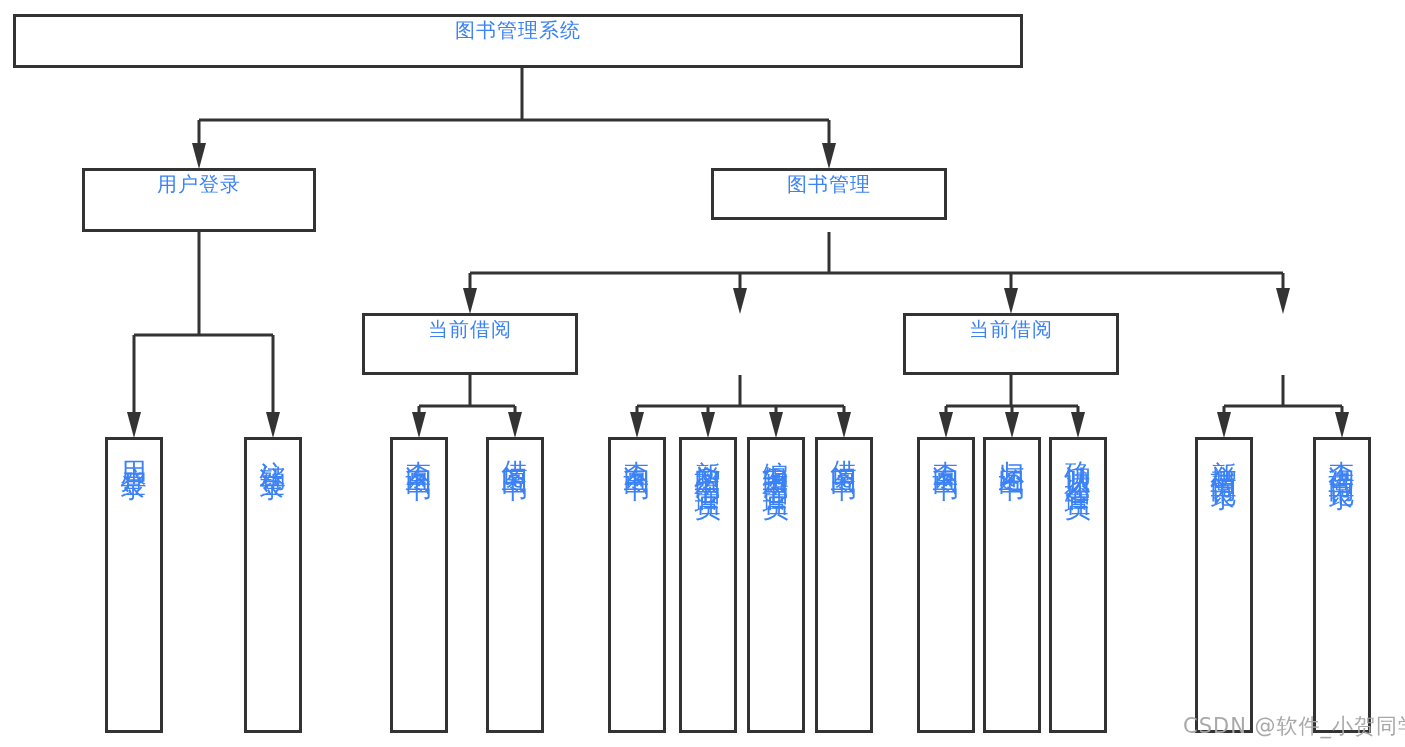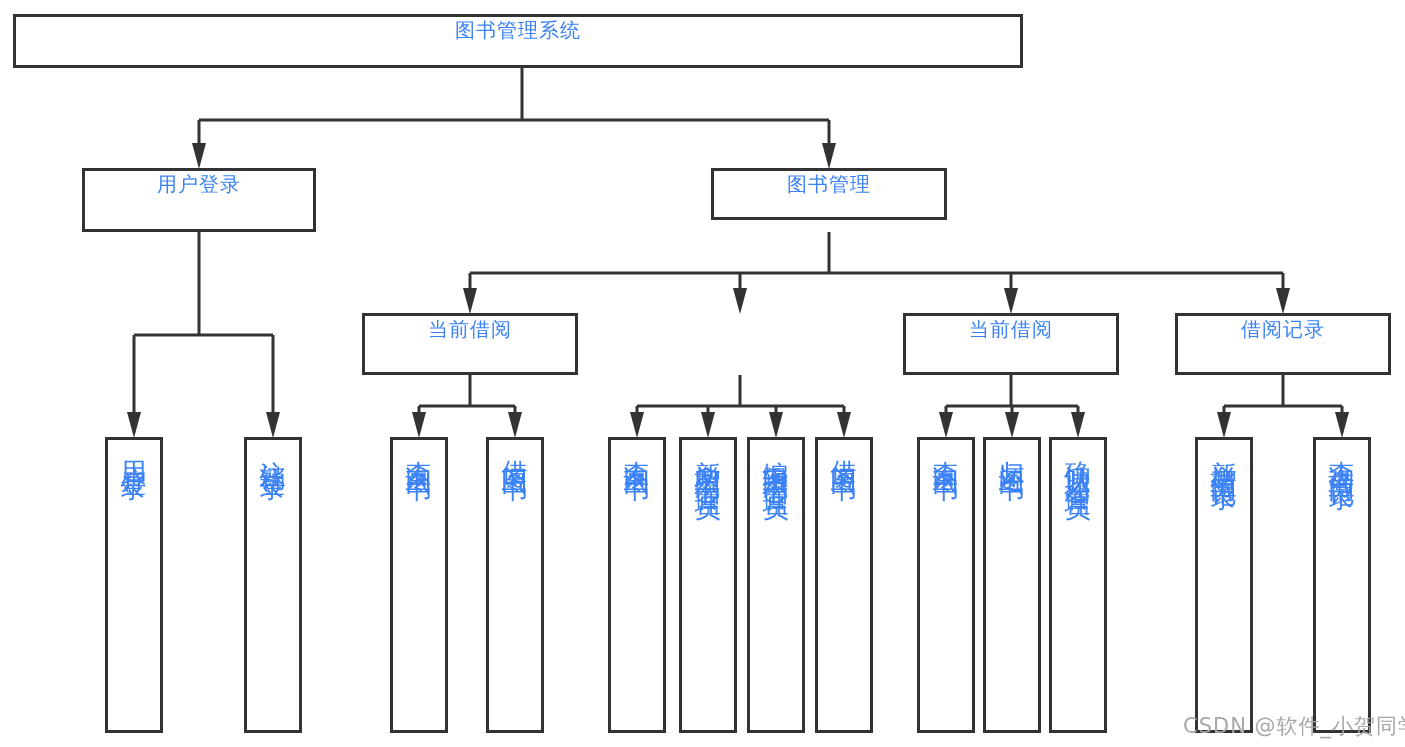--- a/index.html
+++ b/index.html
@@ -95,23 +95,20 @@
   <div class="node h" style="left:711px;top:168px;width:236px;height:52px">
     <span>图书管理</span>
   </div>
 
   <div class="node h" style="left:362px;top:313px;width:216px;height:62px">
     <span>当前借阅</span>
   </div>
   <div class="node h" style="left:903px;top:313px;width:216px;height:62px">
     <span>当前借阅</span>
   </div>
-  <div class="node h" style="left:1175px;top:313px;width:216px;height:62px">
-    <span>借阅记录</span>
-  </div>
 
   <div class="node v" style="left:105px;top:437px;width:58px;height:296px">
     <span>用户登录</span>
   </div>
   <div class="node v" style="left:244px;top:437px;width:58px;height:296px">
     <span>注销登录</span>
   </div>
 
   <div class="node v" style="left:390px;top:437px;width:58px;height:296px">
     <span>查询图书</span>

